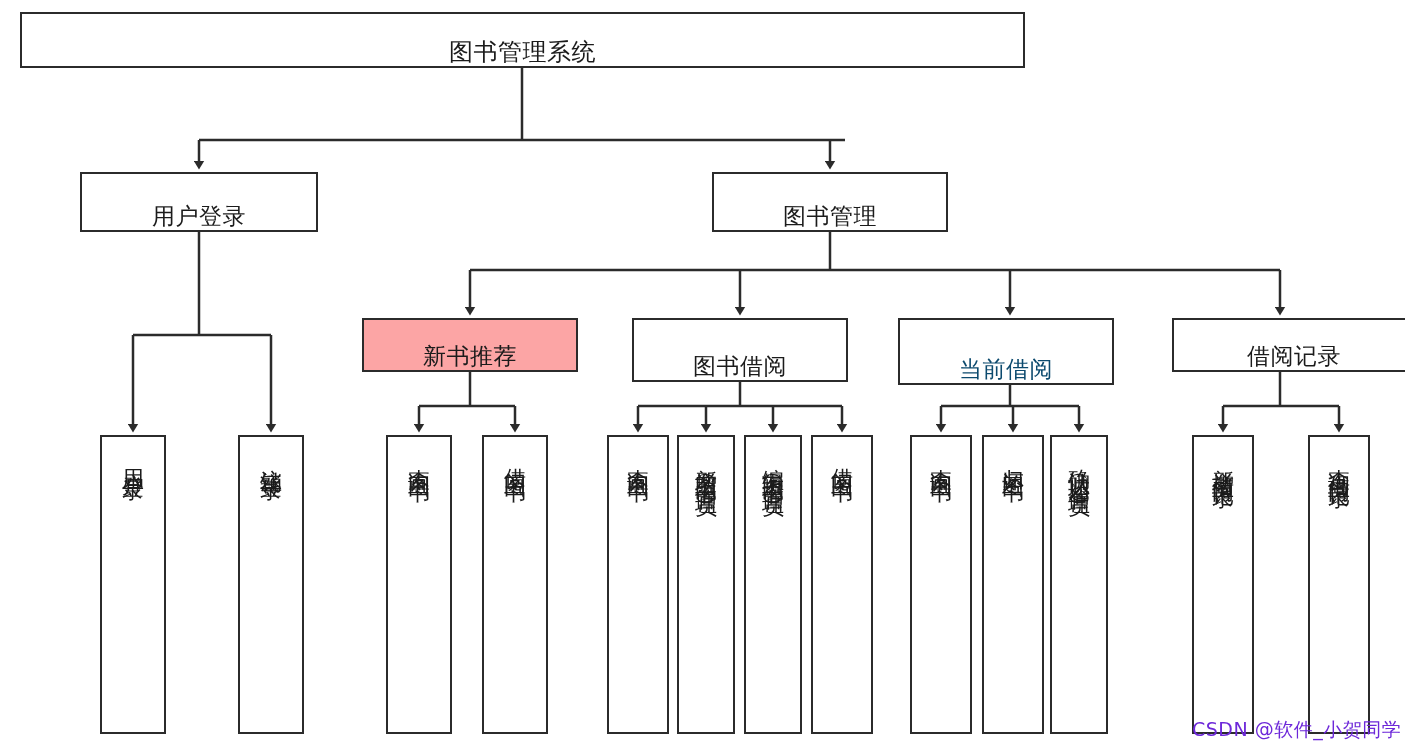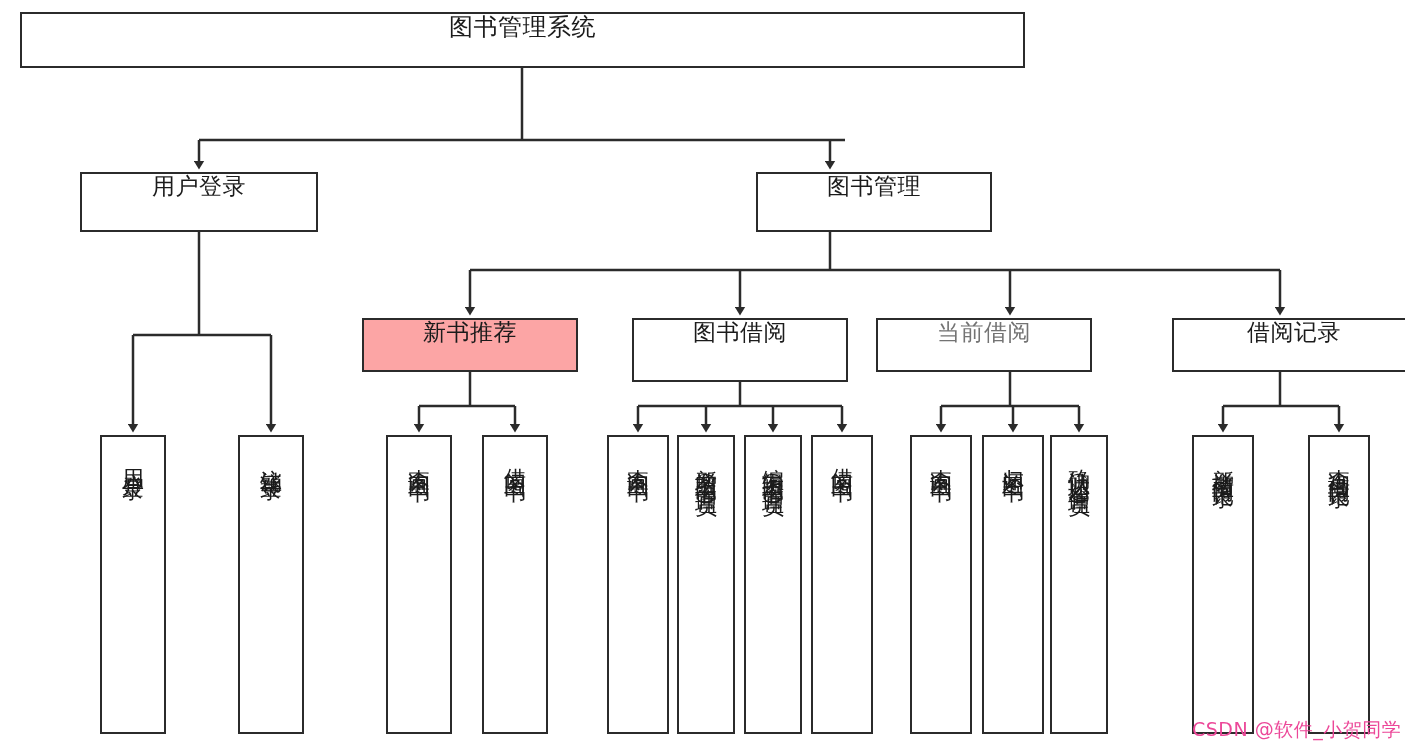--- a/index.html
+++ b/index.html
@@ -12,21 +12,21 @@
     position:relative;
   }
   #diagram{position:absolute;left:0;top:0;width:1405px;height:747px;}
 
   .node{
     position:absolute;
     box-sizing:border-box;
     background:#ffffff;
     border:2.5px solid #2b2b2b;
     display:flex;
-    align-items:flex-start;
+    align-items:flex-end;
     justify-content:center;
     color:#1b1b1b;
   }
   .node .label{
     display:block;
     text-align:center;
     line-height:1.12;
     letter-spacing:0.5px;
   }
 
@@ -128,31 +128,31 @@
     </g>
   </svg>
 
   <div class="node h-node" id="root" style="left: 20px; top: 12px; width: 1005px; height: 56px; border-color: rgb(43, 43, 43); background: rgb(255, 255, 255); color: rgb(27, 27, 27);">
     <span class="label">图书管理系统</span>
   </div>
 
   <div class="node h-node" style="left: 80px; top: 172px; width: 238px; height: 60px; border-color: rgb(43, 43, 43); background: rgb(255, 255, 255); color: rgb(27, 27, 27);">
     <span class="label">用户登录</span>
   </div>
-  <div class="node h-node" style="left: 712px; top: 172px; width: 236px; height: 60px; border-color: rgb(43, 43, 43); background: rgb(255, 255, 255); color: rgb(27, 27, 27); margin-left: 44px;">
+  <div class="node h-node" style="left: 712px; top: 172px; width: 236px; height: 60px; border-color: rgb(43, 43, 43); background: rgb(255, 255, 255); color: rgb(27, 27, 27);">
     <span class="label">图书管理</span>
   </div>
 
   <div class="node h-node" style="left: 362px; top: 318px; width: 216px; height: 54px; border-color: rgb(43, 43, 43); background: #fca5a5; color: rgb(27, 27, 27);">
     <span class="label">新书推荐</span>
   </div>
   <div class="node h-node" style="left: 632px; top: 318px; width: 216px; height: 64px; border-color: rgb(43, 43, 43); background: rgb(255, 255, 255); color: rgb(27, 27, 27);">
     <span class="label">图书借阅</span>
   </div>
-  <div class="node h-node" style="left: 876px; top: 318px; width: 216px; height: 54px; border-color: rgb(43, 43, 43); background: rgb(255, 255, 255); color: #737373;">
+  <div class="node h-node" style="left: 898px; top: 318px; width: 216px; height: 67px; border-color: rgb(43, 43, 43); background: rgb(255, 255, 255); color: #0c4a6e;">
     <span class="label">当前借阅</span>
   </div>
   <div class="node h-node" style="left: 1172px; top: 318px; width: 244px; height: 54px; border-color: rgb(43, 43, 43); background: rgb(255, 255, 255); color: rgb(27, 27, 27);">
     <span class="label">借阅记录</span>
   </div>
 
   <div class="node v-node" style="left: 100px; top: 435px; width: 66px; height: 299px; border-color: rgb(43, 43, 43); background: rgb(255, 255, 255); color: rgb(27, 27, 27);">
     <span class="label">用户登录</span>
   </div>
   <div class="node v-node" style="left: 238px; top: 435px; width: 66px; height: 299px; border-color: rgb(43, 43, 43); background: rgb(255, 255, 255); color: rgb(27, 27, 27);">
@@ -185,14 +185,14 @@
   <div class="node v-node" style="left: 1050px; top: 435px; width: 58px; height: 299px; border-color: rgb(43, 43, 43); background: rgb(255, 255, 255); color: rgb(27, 27, 27);">
     <span class="label">确认归还（管理员）</span>
   </div>
   <div class="node v-node" style="left: 1192px; top: 435px; width: 62px; height: 299px; border-color: rgb(43, 43, 43); background: rgb(255, 255, 255); color: rgb(27, 27, 27);">
     <span class="label">新增借阅记录</span>
   </div>
   <div class="node v-node" style="left: 1308px; top: 435px; width: 62px; height: 299px; border-color: rgb(43, 43, 43); background: rgb(255, 255, 255); color: rgb(27, 27, 27);">
     <span class="label">查询借阅记录</span>
   </div>
 
-  <div class="watermark" style="left: 1192px; top: 717px; color: #ec4899;">CSDN @软件_小贺同学</div>
+  <div class="watermark" style="left: 1192px; top: 717px; color: #6d28d9;">CSDN @软件_小贺同学</div>
 </div>
 
 </body></html>

